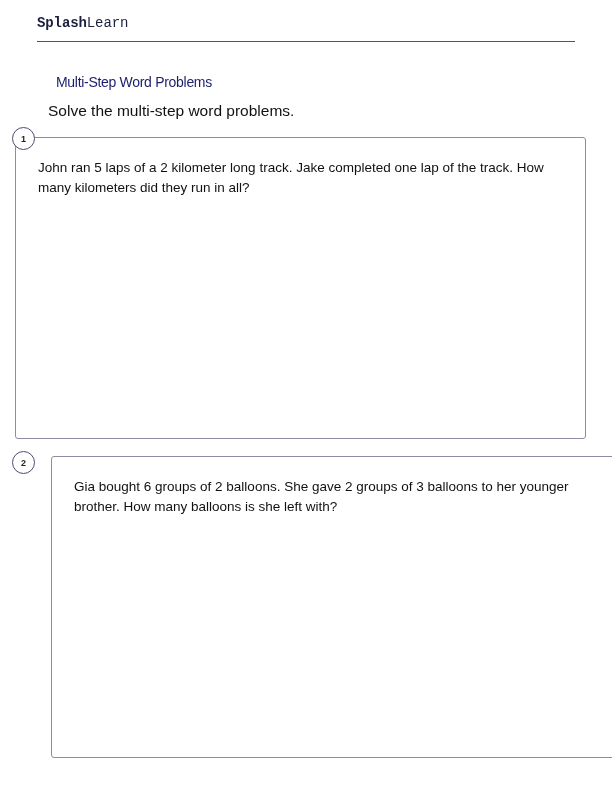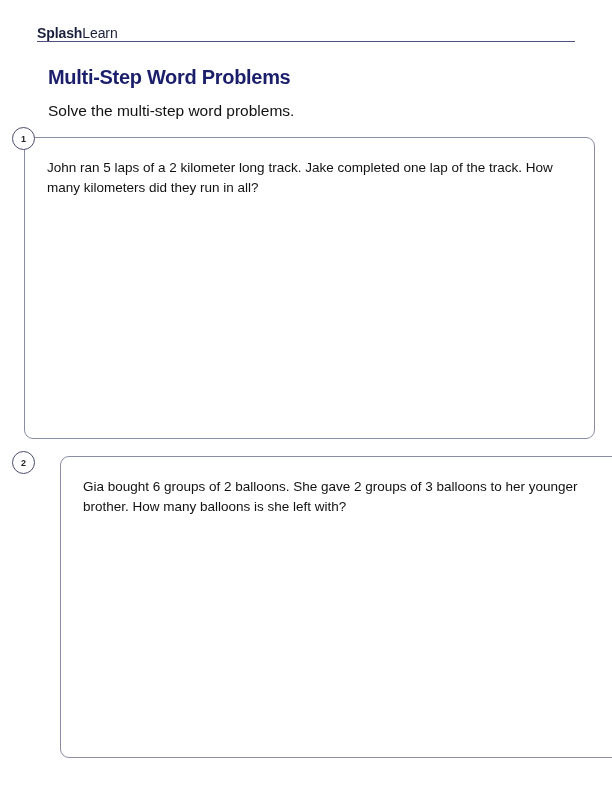--- a/index.html
+++ b/index.html
@@ -11,59 +11,60 @@
       width: 612px;
       height: 792px;
       position: relative;
       overflow: hidden;
       font-family: "Liberation Sans", "DejaVu Sans", sans-serif;
       color: #111111;
     }
     .brand {
       position: absolute;
       left: 37px;
-      top: 25px;
+      top: 15px;
       font-size: 14px;
       color: #1a1f3d;
       letter-spacing: -0.1px;
+      font-family: Liberation Mono, monospace;
     }
     .brand .bold { font-weight: bold; }
     .brand .light { font-weight: normal; }
     .header-rule {
       position: absolute;
       left: 37px;
       top: 41px;
       width: 538px;
       height: 1px;
       background: #4e5080;
     }
     .title {
       position: absolute;
       left: 40px;
       top: 58px;
-      font-size: 20px;
-      font-weight: bold;
+      font-size: 14px;
+      font-weight: normal;
       color: #1b1f6b;
       letter-spacing: -0.3px;
-      margin: 8px;
+      margin: 16px;
     }
     .subtitle {
       position: absolute;
       left: 40px;
       top: 94px;
       font-size: 15.5px;
       color: #111111;
       margin: 8px;
     }
     .problem-box {
       position: absolute;
-      left: 24px;
+      left: 15px;
       width: 571px;
       border: 1.3px solid #8a8ca6;
-      border-radius: 9px;
+      border-radius: 3px;
       box-sizing: border-box;
       background: #ffffff;
     }
     .problem-box.p1 { top: 137px; height: 302px; }
     .problem-box.p2 { top: 456px; height: 302px; margin-left: 36px; }
     .num-badge {
       position: absolute;
       width: 23px;
       height: 23px;
       border: 1.3px solid #4a4c6e;

